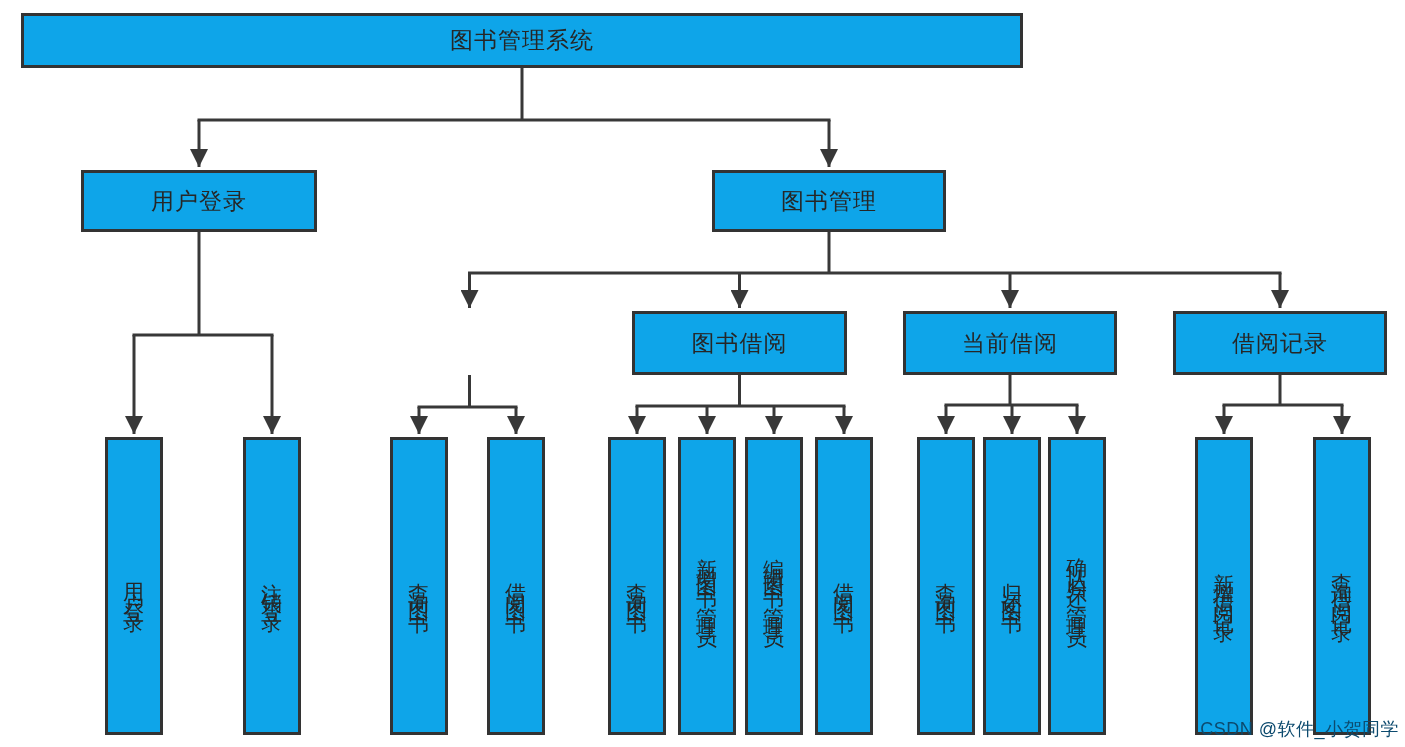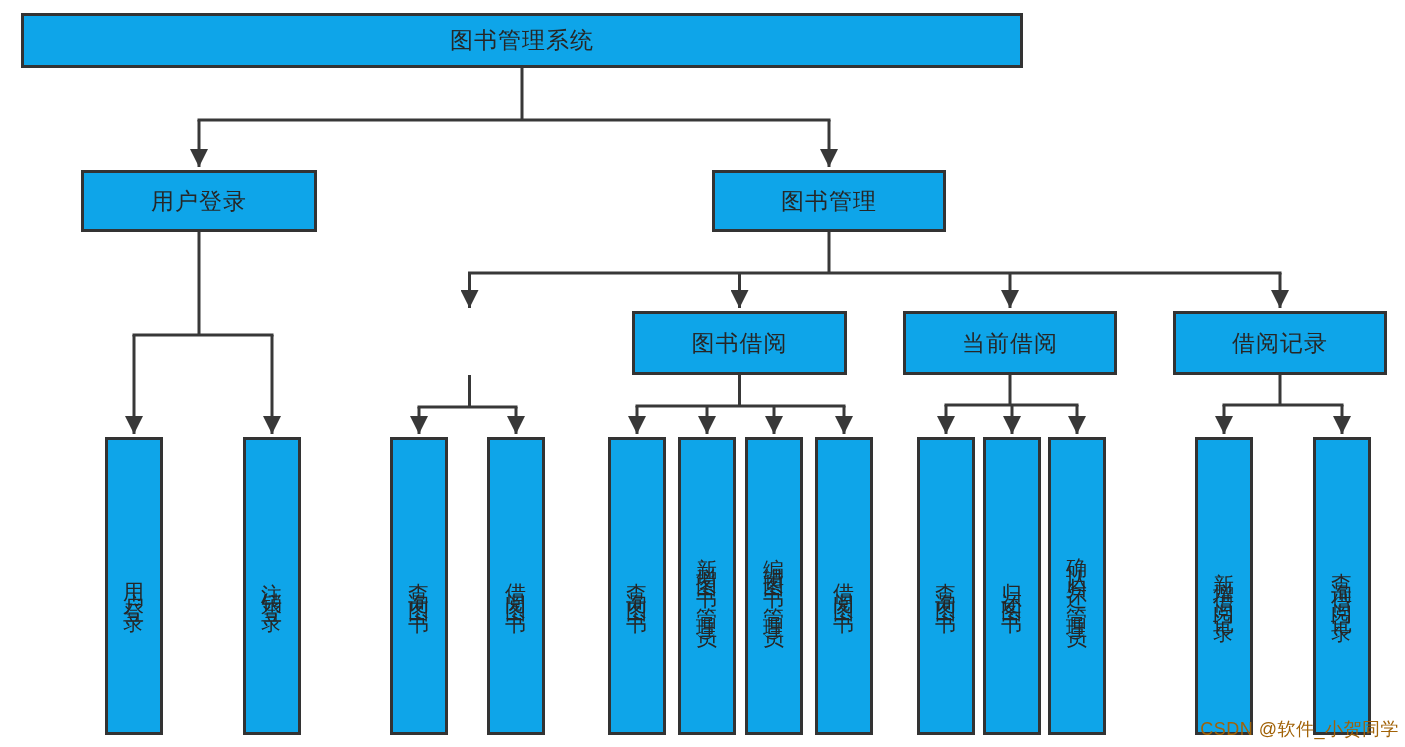--- a/index.html
+++ b/index.html
@@ -45,21 +45,21 @@
     writing-mode: vertical-rl;
     text-orientation: mixed;
     letter-spacing: 10px;
     line-height: 1;
   }
   .watermark {
     position: absolute;
     right: 6px;
     bottom: 6px;
     font-size: 18px;
-    color: #a16207;
+    color: #0c4a6e;
     letter-spacing: 0.5px;
     white-space: nowrap;
   }
 </style>
 </head>
 <body>
 
 <div class="stage">
 
   <svg class="wires" width="1405" height="747" viewBox="0 0 1405 747">

